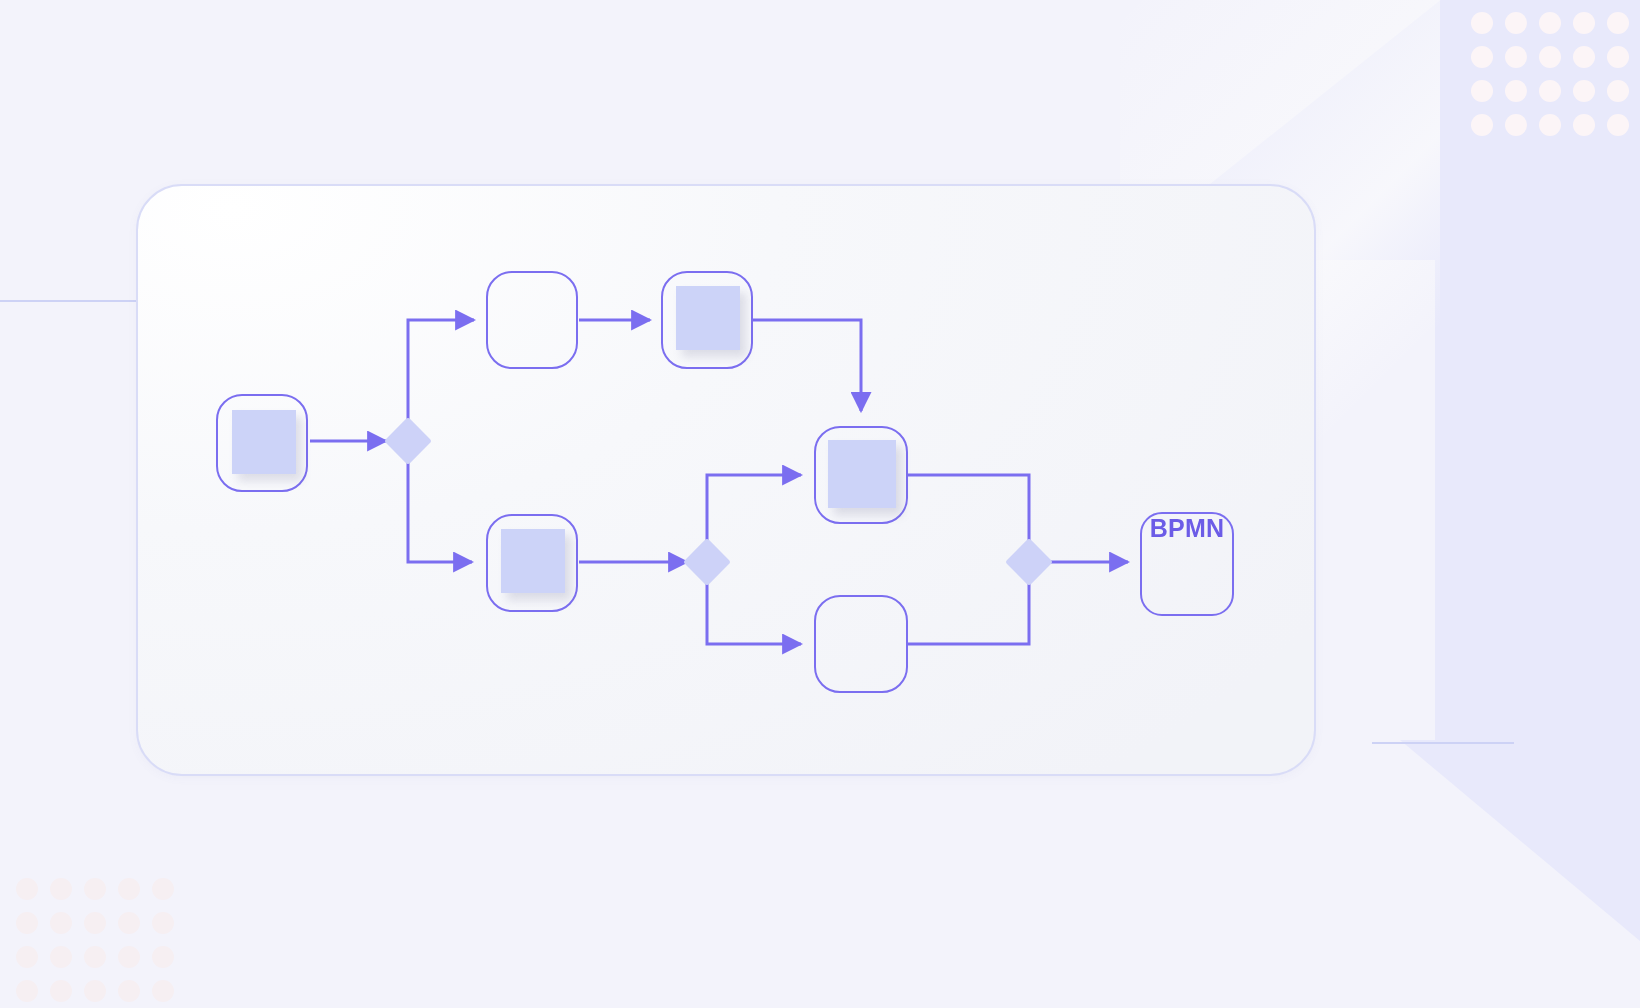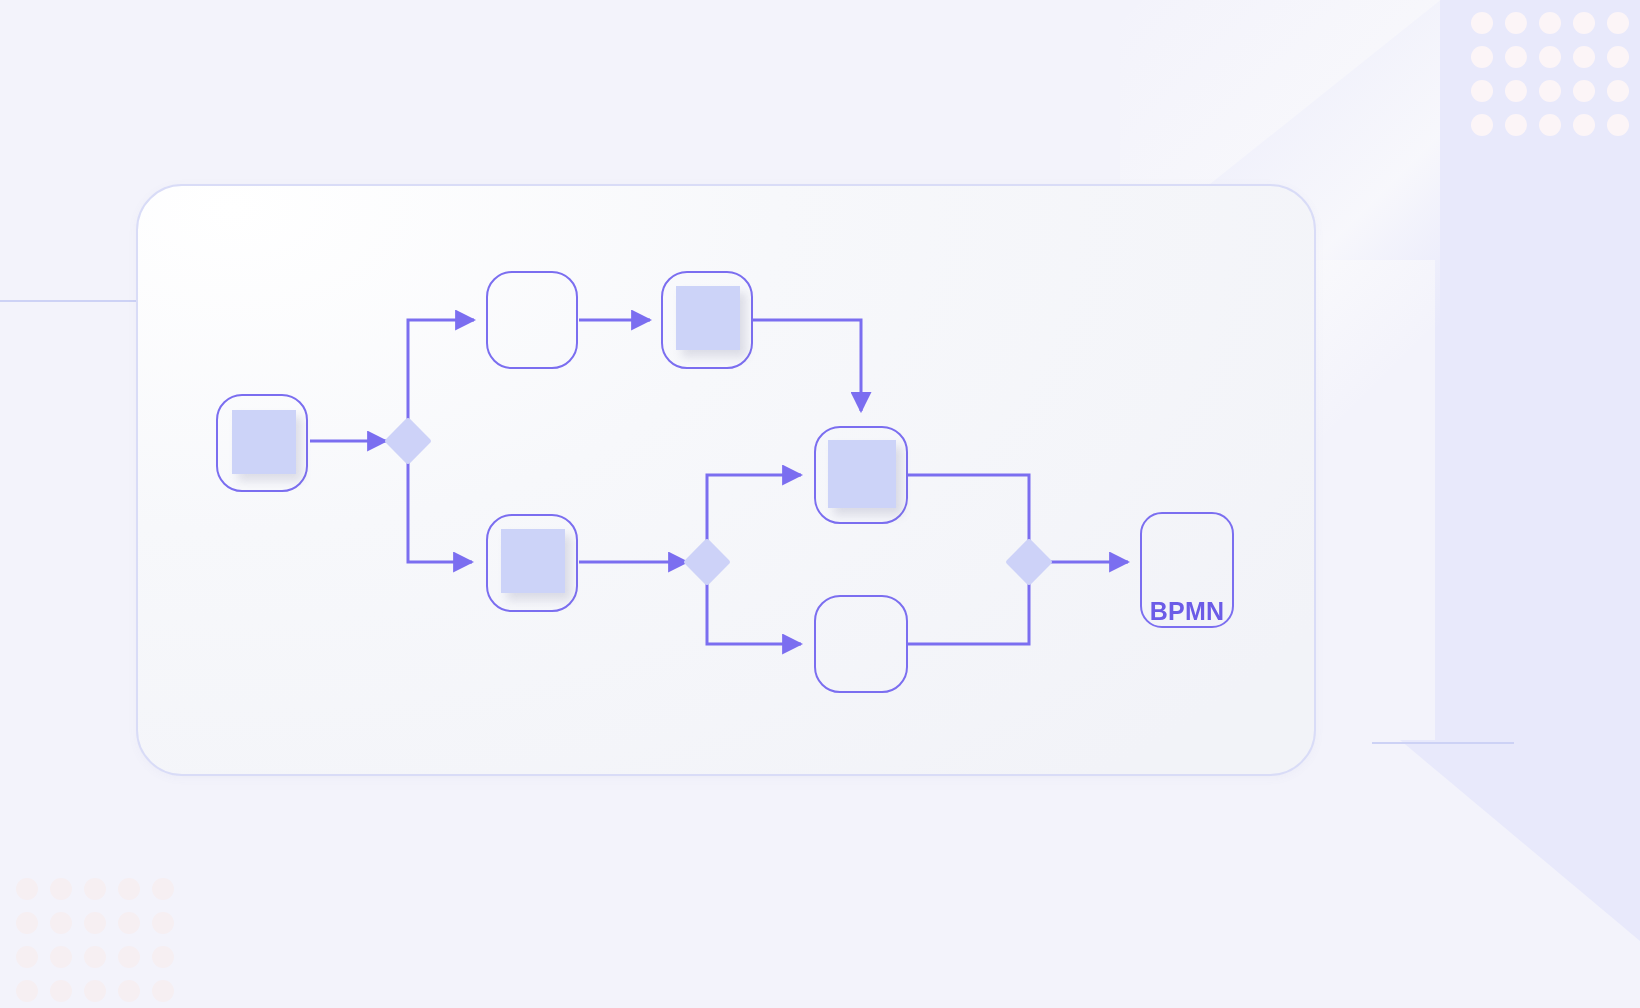--- a/index.html
+++ b/index.html
@@ -145,25 +145,25 @@
   .node .inner {
     position: absolute;
     background: #ccd3f8;
     box-shadow: 6px 7px 9px rgba(110,110,150,0.20);
   }
 
   .node-bpmn {
     position: absolute;
     box-sizing: border-box;
     width: 94px;
-    height: 116px;
+    height: 104px;
     border-radius: 22px;
     border: 2px solid #7b6ef0;
     display: flex;
-    align-items: flex-end;
+    align-items: flex-start;
     justify-content: center;
     color: #6c5ce7;
     font-size: 25px;
     font-weight: 700;
     letter-spacing: 0.2px;
     font-family: "Liberation Sans", sans-serif;
   }
 
   .gateway {
     position: absolute;

